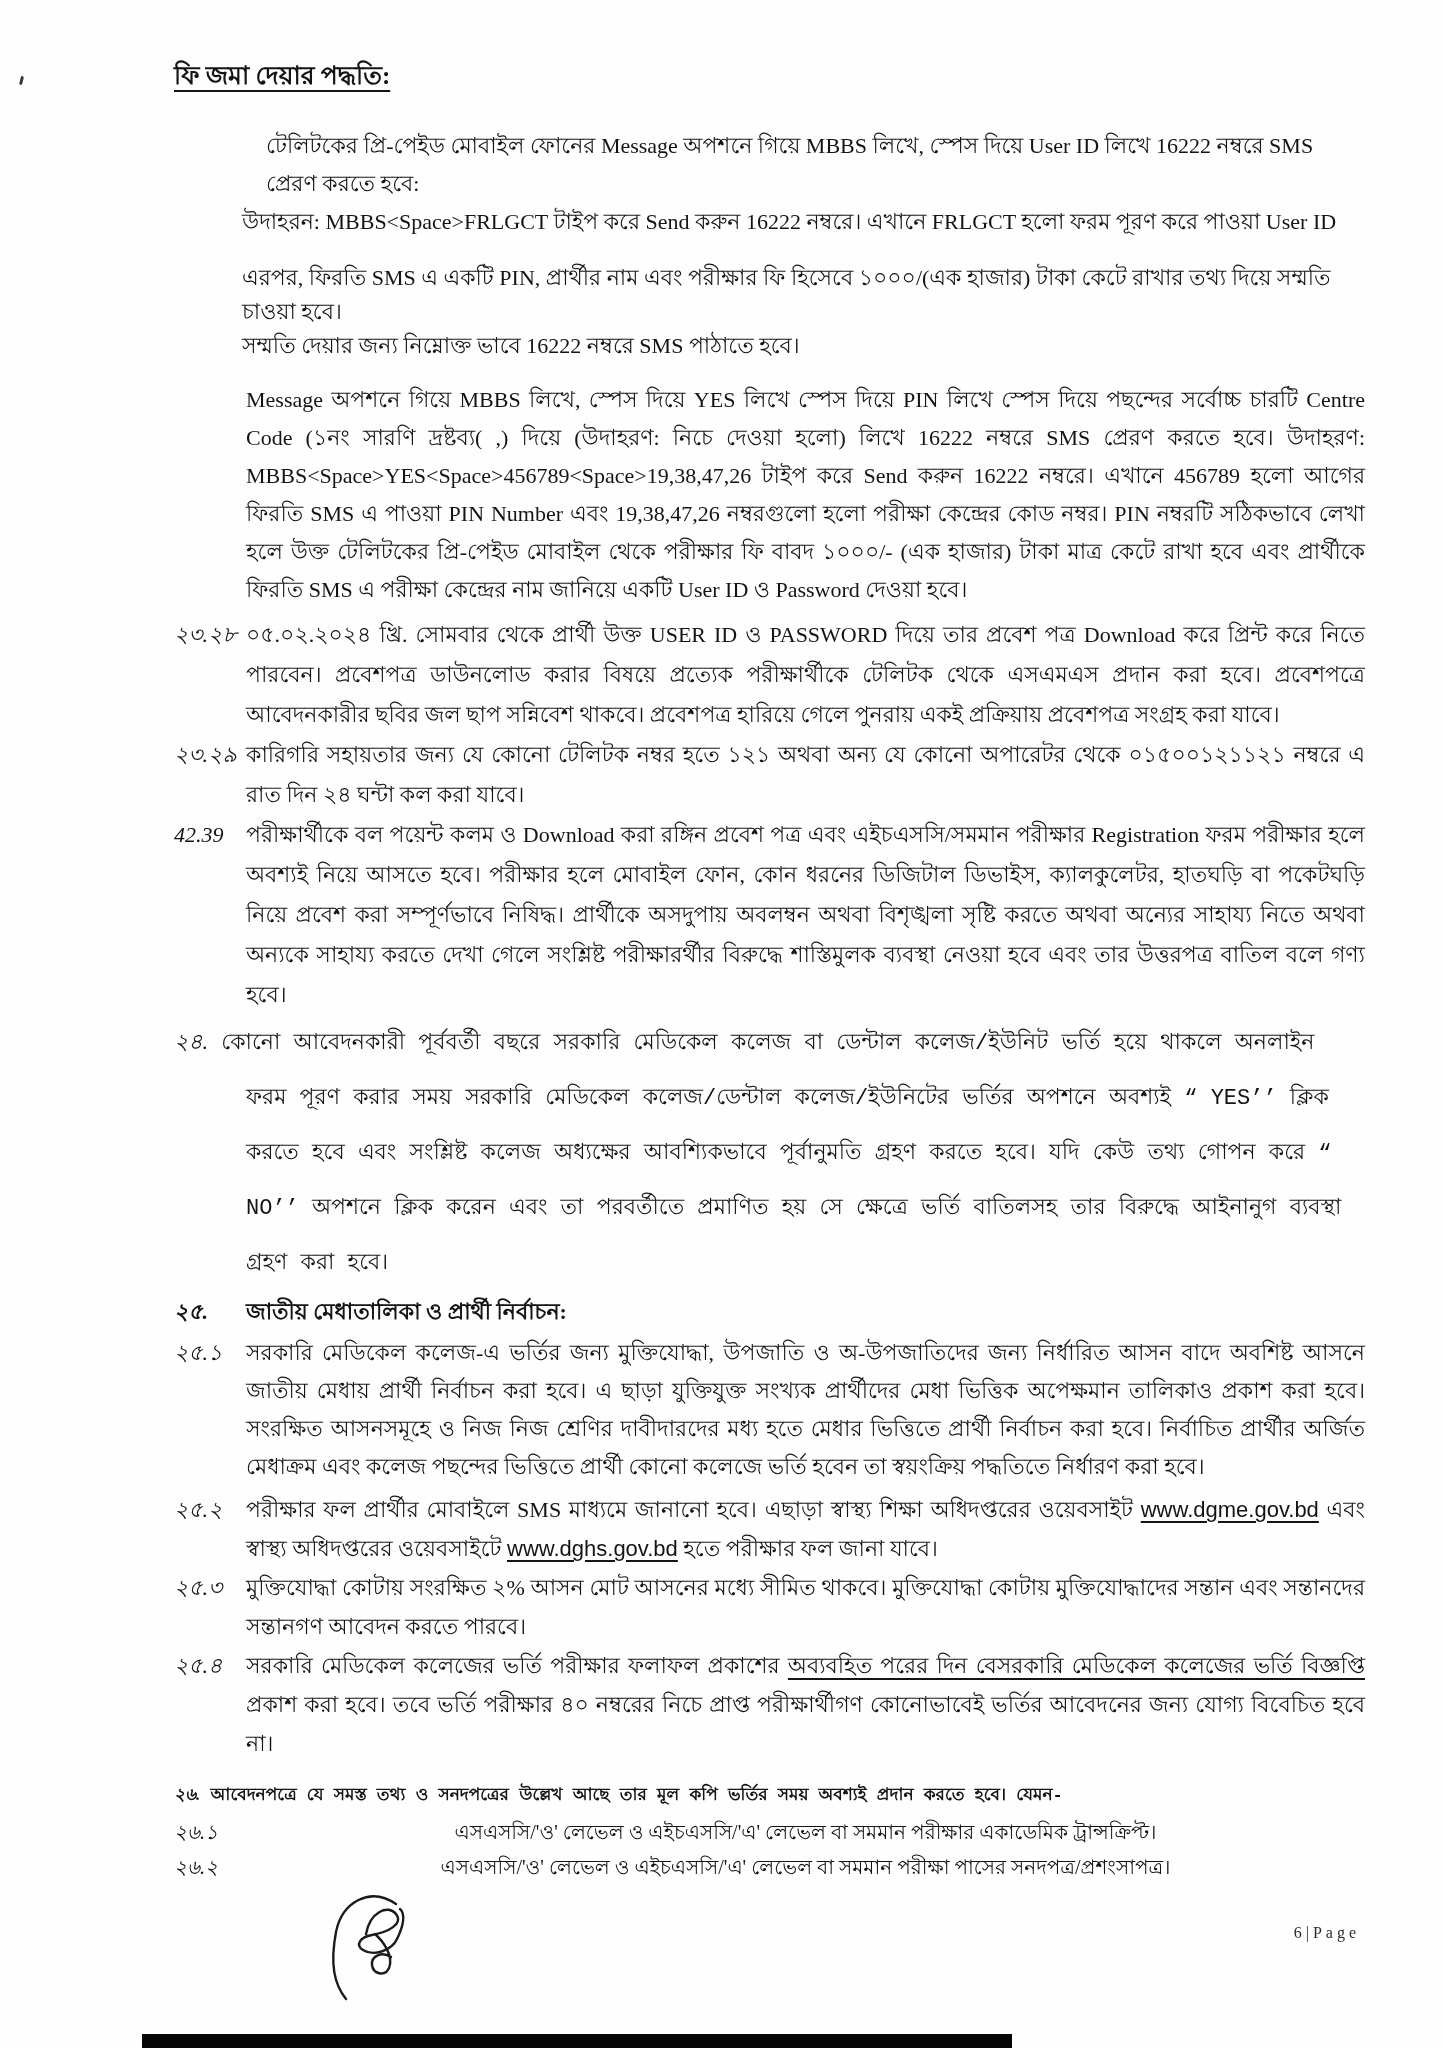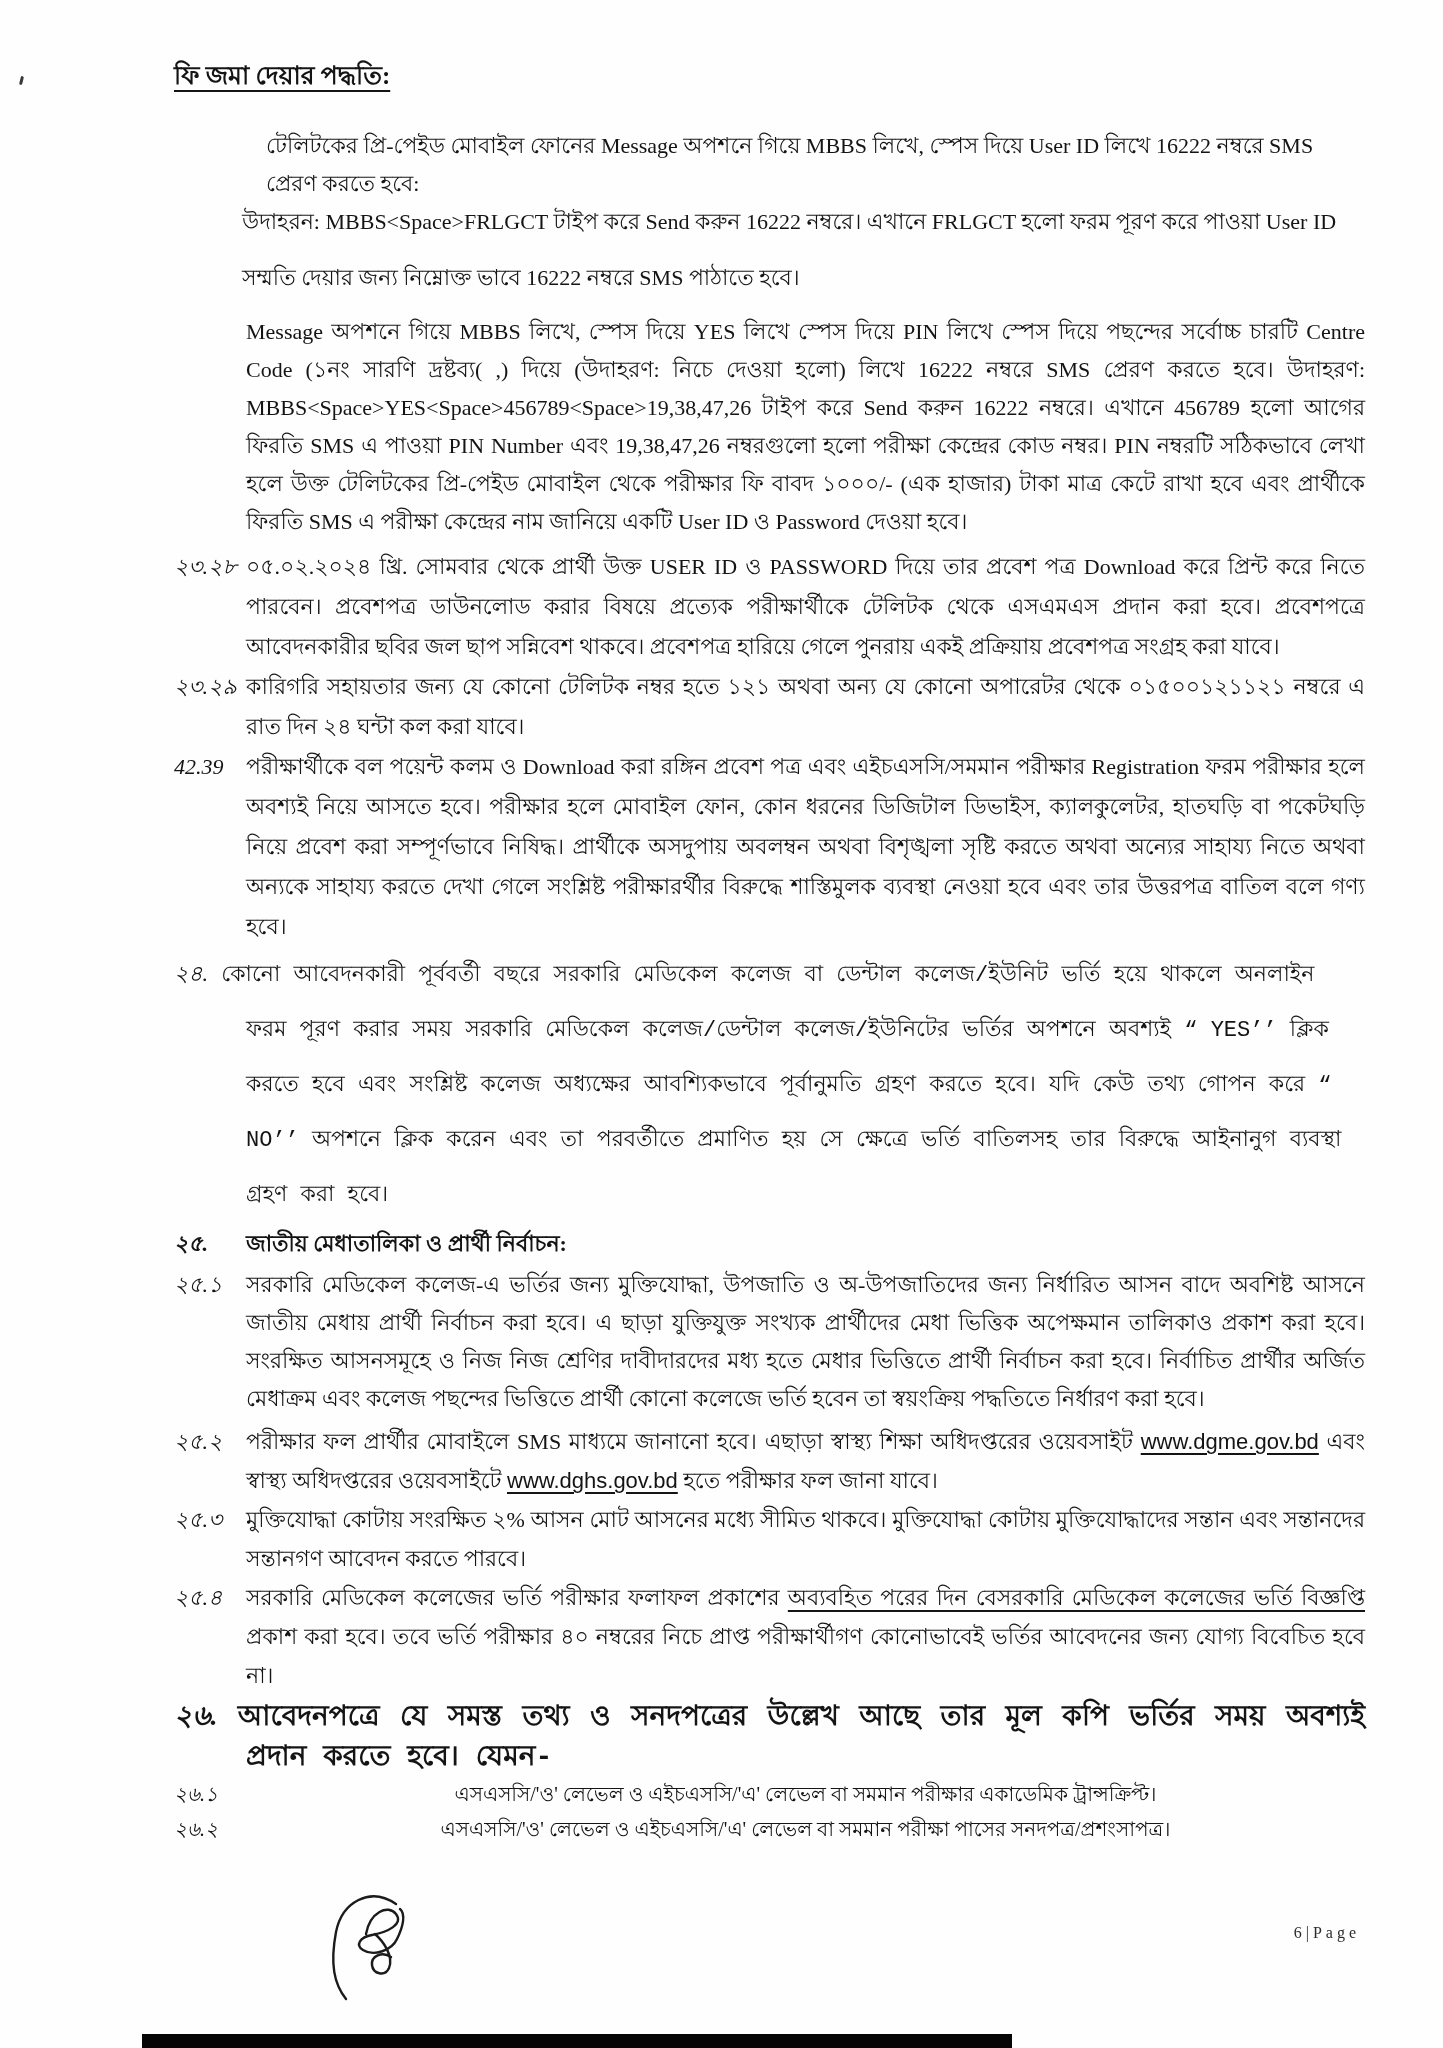--- a/index.html
+++ b/index.html
@@ -33,21 +33,21 @@
   .sec-2328 { margin-top:6px; }
   .sec-24 { line-height:53px; text-align:left; }
   .sec-24 > .num, .sec-26 > .num { position:static; }
   .sec-24, .sec-26 { padding-left:72px; text-indent:-72px; }
   .sec-24 .body, .sec-26 .body { text-indent:0;font-family:Liberation Mono, monospace; }
 
   .sec-25head { margin-top:0; font-weight:bold; line-height:44px; text-align:left; }
   .sec-251 { line-height:38px; }
   .sec-252, .sec-253, .sec-254 { line-height:39px; margin-top:0; }
   .sec-252 { margin-top:4px; }
-  .sec-26 { margin-top:2px; font-weight:bold; line-height:38px; font-size:28px; }
+  .sec-26 { margin-top:13px; font-weight:bold; line-height:38px; font-size:17px; }
   .sec-261, .sec-262 { line-height:35px; font-size:20px; text-align:center; }
 
   .url {
     font-family:"Liberation Sans","DejaVu Sans",sans-serif;
     text-decoration:underline; text-underline-offset:4px;
     font-size:22px;
   }
   .u-phrase { text-decoration:underline; text-underline-offset:5px; }
 
   .footer {
@@ -76,20 +76,21 @@
   <div class="scan-tick"></div>
 
   <div class="content">
 
     <div class="heading">ফি জমা দেয়ার পদ্ধতি:</div>
 
     <div class="p intro-p1">টেলিটকের প্রি-পেইড মোবাইল ফোনের Message অপশনে গিয়ে MBBS লিখে, স্পেস দিয়ে User ID লিখে 16222 নম্বরে SMS প্রেরণ করতে হবে:</div>
     <div class="p intro-p2">উদাহরন: MBBS&lt;Space&gt;FRLGCT টাইপ করে Send করুন 16222 নম্বরে। এখানে FRLGCT হলো ফরম পূরণ করে পাওয়া User ID</div>
 
     <div class="p intro-p3">
+      <div>এরপর, ফিরতি SMS এ একটি PIN, প্রার্থীর নাম এবং পরীক্ষার ফি হিসেবে ১০০০/(এক হাজার) টাকা কেটে রাখার তথ্য দিয়ে সম্মতি চাওয়া হবে।</div>
       <div>সম্মতি দেয়ার জন্য নিম্নোক্ত ভাবে 16222 নম্বরে SMS পাঠাতে হবে।</div>
     </div>
 
     <div class="p intro-p5">Message অপশনে গিয়ে MBBS লিখে, স্পেস দিয়ে YES লিখে স্পেস দিয়ে PIN লিখে স্পেস দিয়ে পছন্দের সর্বোচ্চ চারটি Centre Code (১নং সারণি দ্রষ্টব্য( ,) দিয়ে (উদাহরণ: নিচে দেওয়া হলো) লিখে 16222 নম্বরে SMS প্রেরণ করতে হবে।  উদাহরণ:  MBBS&lt;Space&gt;YES&lt;Space&gt;456789&lt;Space&gt;19,38,47,26 টাইপ করে Send করুন 16222 নম্বরে। এখানে 456789 হলো আগের ফিরতি SMS এ পাওয়া PIN Number এবং 19,38,47,26 নম্বরগুলো হলো পরীক্ষা কেন্দ্রের কোড নম্বর। PIN নম্বরটি সঠিকভাবে  লেখা হলে উক্ত টেলিটকের প্রি-পেইড মোবাইল থেকে পরীক্ষার ফি বাবদ ১০০০/- (এক হাজার) টাকা মাত্র কেটে রাখা হবে এবং প্রার্থীকে ফিরতি SMS এ পরীক্ষা কেন্দ্রের নাম জানিয়ে একটি User ID ও Password দেওয়া হবে।</div>
 
     <div class="sec sec-2328">
       <span class="num">২৩.২৮</span>
       <span class="body">০৫.০২.২০২৪ খ্রি. সোমবার থেকে প্রার্থী উক্ত USER ID ও PASSWORD দিয়ে তার প্রবেশ পত্র Download করে প্রিন্ট করে নিতে পারবেন। প্রবেশপত্র ডাউনলোড করার বিষয়ে প্রত্যেক পরীক্ষার্থীকে টেলিটক থেকে এসএমএস প্রদান করা হবে। প্রবেশপত্রে আবেদনকারীর ছবির জল ছাপ সন্নিবেশ থাকবে। প্রবেশপত্র হারিয়ে গেলে পুনরায় একই প্রক্রিয়ায় প্রবেশপত্র সংগ্রহ করা যাবে।</span>
     </div>
 

